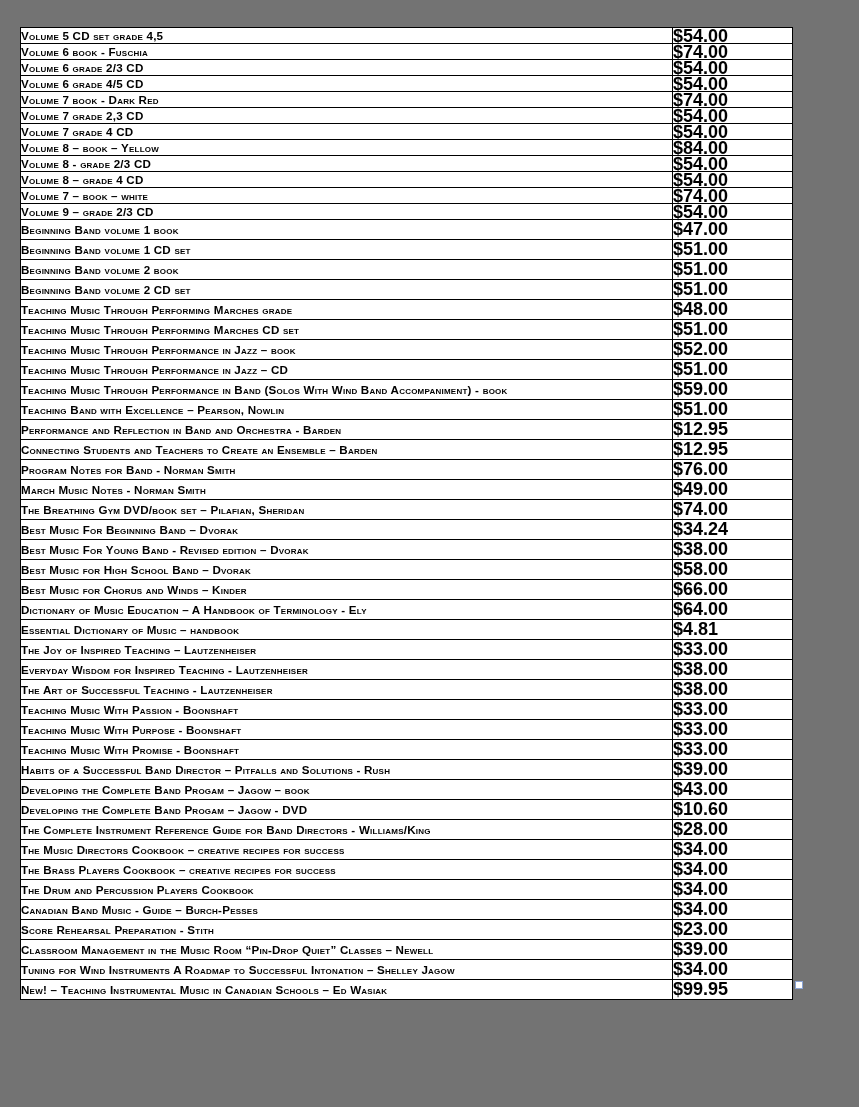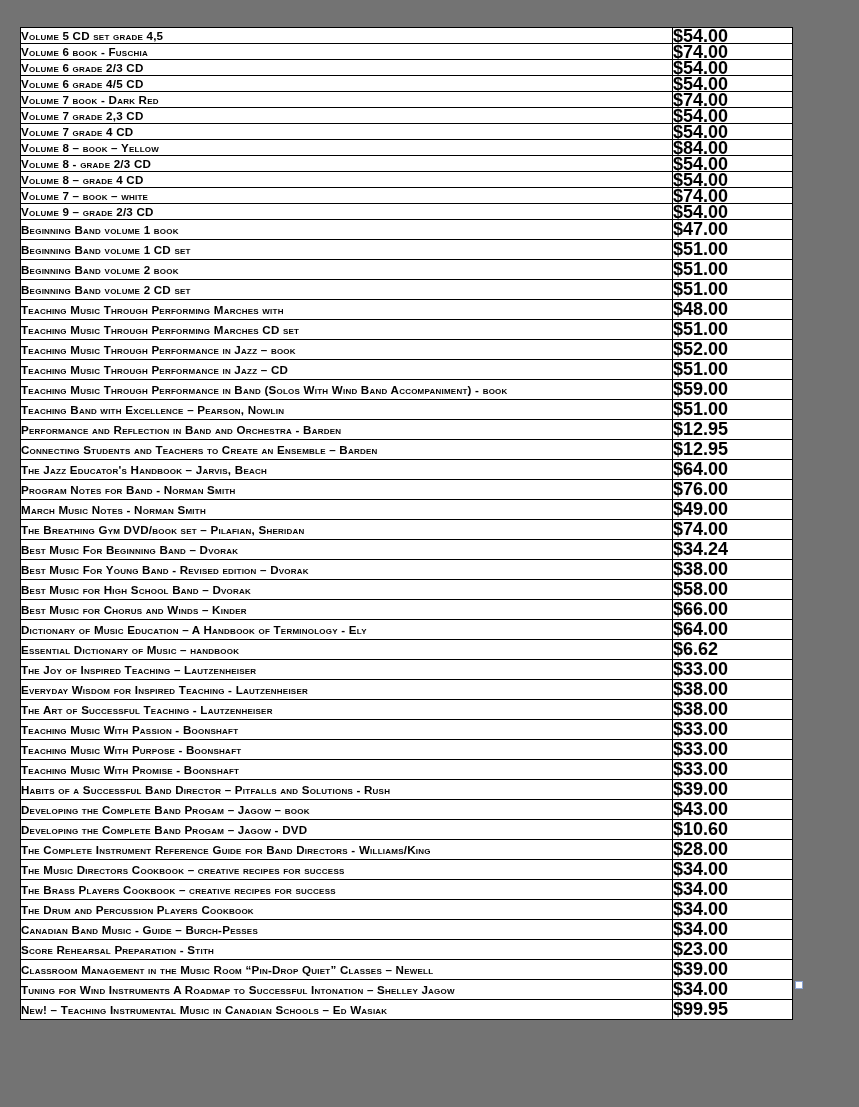--- a/index.html
+++ b/index.html
@@ -241,21 +241,21 @@
           <tr class="tall">
             <td class="item-cell">
               <span class="item-text">Beginning Band volume 2 CD set</span>
             </td>
             <td class="price-cell">
               <span class="price-text">$51.00</span>
             </td>
           </tr>
           <tr class="tall">
             <td class="item-cell">
-              <span class="item-text">Teaching Music Through Performing Marches  with</span>
+              <span class="item-text">Teaching Music Through Performing Marches  grade</span>
             </td>
             <td class="price-cell">
               <span class="price-text">$48.00</span>
             </td>
           </tr>
           <tr class="tall">
             <td class="item-cell">
               <span class="item-text">Teaching Music Through Performing Marches CD set</span>
             </td>
             <td class="price-cell">
@@ -305,96 +305,88 @@
           <tr class="tall">
             <td class="item-cell">
               <span class="item-text">Connecting Students and Teachers to Create an Ensemble – Barden</span>
             </td>
             <td class="price-cell">
               <span class="price-text">$12.95</span>
             </td>
           </tr>
           <tr class="tall">
             <td class="item-cell">
-              <span class="item-text">The Jazz Educator's Handbook – Jarvis, Beach</span>
+              <span class="item-text">Program Notes for Band - Norman Smith</span>
+            </td>
+            <td class="price-cell">
+              <span class="price-text">$76.00</span>
+            </td>
+          </tr>
+          <tr class="tall">
+            <td class="item-cell">
+              <span class="item-text">March Music Notes - Norman Smith</span>
+            </td>
+            <td class="price-cell">
+              <span class="price-text">$49.00</span>
+            </td>
+          </tr>
+          <tr class="tall">
+            <td class="item-cell">
+              <span class="item-text">The Breathing Gym DVD/book set – Pilafian, Sheridan</span>
+            </td>
+            <td class="price-cell">
+              <span class="price-text">$74.00</span>
+            </td>
+          </tr>
+          <tr class="tall">
+            <td class="item-cell">
+              <span class="item-text">Best Music For Beginning Band – Dvorak</span>
+            </td>
+            <td class="price-cell">
+              <span class="price-text">$34.24</span>
+            </td>
+          </tr>
+          <tr class="tall">
+            <td class="item-cell">
+              <span class="item-text">Best Music For Young Band - Revised edition – Dvorak</span>
+            </td>
+            <td class="price-cell">
+              <span class="price-text">$38.00</span>
+            </td>
+          </tr>
+          <tr class="tall">
+            <td class="item-cell">
+              <span class="item-text">Best Music for High School Band – Dvorak</span>
+            </td>
+            <td class="price-cell">
+              <span class="price-text">$58.00</span>
+            </td>
+          </tr>
+          <tr class="tall">
+            <td class="item-cell">
+              <span class="item-text">Best Music for Chorus and Winds – Kinder</span>
+            </td>
+            <td class="price-cell">
+              <span class="price-text">$66.00</span>
+            </td>
+          </tr>
+          <tr class="tall">
+            <td class="item-cell">
+              <span class="item-text">Dictionary of Music Education – A Handbook of Terminology - Ely</span>
             </td>
             <td class="price-cell">
               <span class="price-text">$64.00</span>
             </td>
           </tr>
           <tr class="tall">
             <td class="item-cell">
-              <span class="item-text">Program Notes for Band - Norman Smith</span>
-            </td>
-            <td class="price-cell">
-              <span class="price-text">$76.00</span>
-            </td>
-          </tr>
-          <tr class="tall">
-            <td class="item-cell">
-              <span class="item-text">March Music Notes - Norman Smith</span>
-            </td>
-            <td class="price-cell">
-              <span class="price-text">$49.00</span>
-            </td>
-          </tr>
-          <tr class="tall">
-            <td class="item-cell">
-              <span class="item-text">The Breathing Gym DVD/book set – Pilafian, Sheridan</span>
-            </td>
-            <td class="price-cell">
-              <span class="price-text">$74.00</span>
-            </td>
-          </tr>
-          <tr class="tall">
-            <td class="item-cell">
-              <span class="item-text">Best Music For Beginning Band – Dvorak</span>
-            </td>
-            <td class="price-cell">
-              <span class="price-text">$34.24</span>
-            </td>
-          </tr>
-          <tr class="tall">
-            <td class="item-cell">
-              <span class="item-text">Best Music For Young Band - Revised edition – Dvorak</span>
-            </td>
-            <td class="price-cell">
-              <span class="price-text">$38.00</span>
-            </td>
-          </tr>
-          <tr class="tall">
-            <td class="item-cell">
-              <span class="item-text">Best Music for High School Band – Dvorak</span>
-            </td>
-            <td class="price-cell">
-              <span class="price-text">$58.00</span>
-            </td>
-          </tr>
-          <tr class="tall">
-            <td class="item-cell">
-              <span class="item-text">Best Music for Chorus and Winds – Kinder</span>
-            </td>
-            <td class="price-cell">
-              <span class="price-text">$66.00</span>
-            </td>
-          </tr>
-          <tr class="tall">
-            <td class="item-cell">
-              <span class="item-text">Dictionary of Music Education – A Handbook of Terminology - Ely</span>
-            </td>
-            <td class="price-cell">
-              <span class="price-text">$64.00</span>
-            </td>
-          </tr>
-          <tr class="tall">
-            <td class="item-cell">
               <span class="item-text">Essential Dictionary of Music – handbook</span>
             </td>
             <td class="price-cell">
-              <span class="price-text">$6.62</span>
+              <span class="price-text">$4.81</span>
             </td>
           </tr>
           <tr class="tall">
             <td class="item-cell">
               <span class="item-text">The Joy of Inspired Teaching – Lautzenheiser</span>
             </td>
             <td class="price-cell">
               <span class="price-text">$33.00</span>
             </td>
           </tr>

